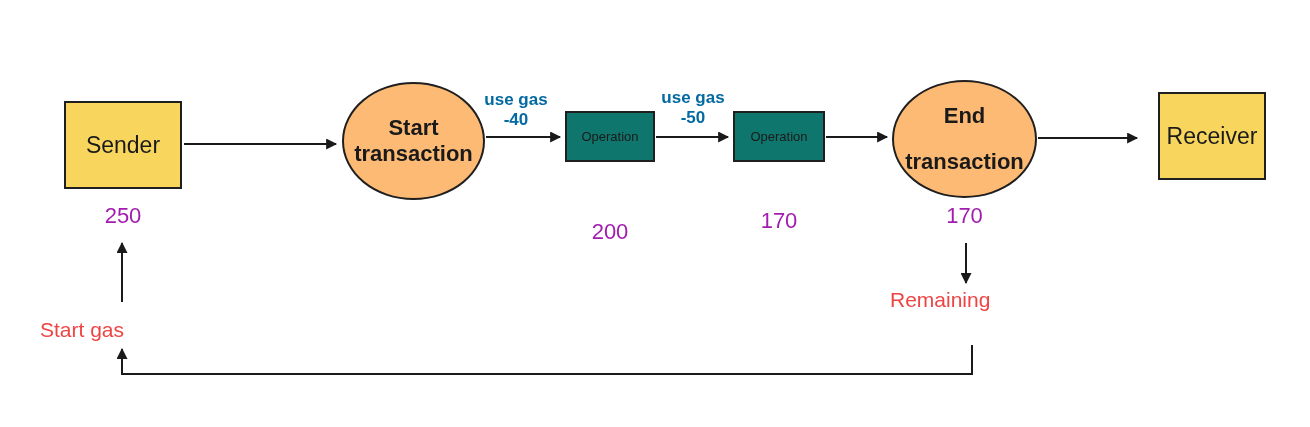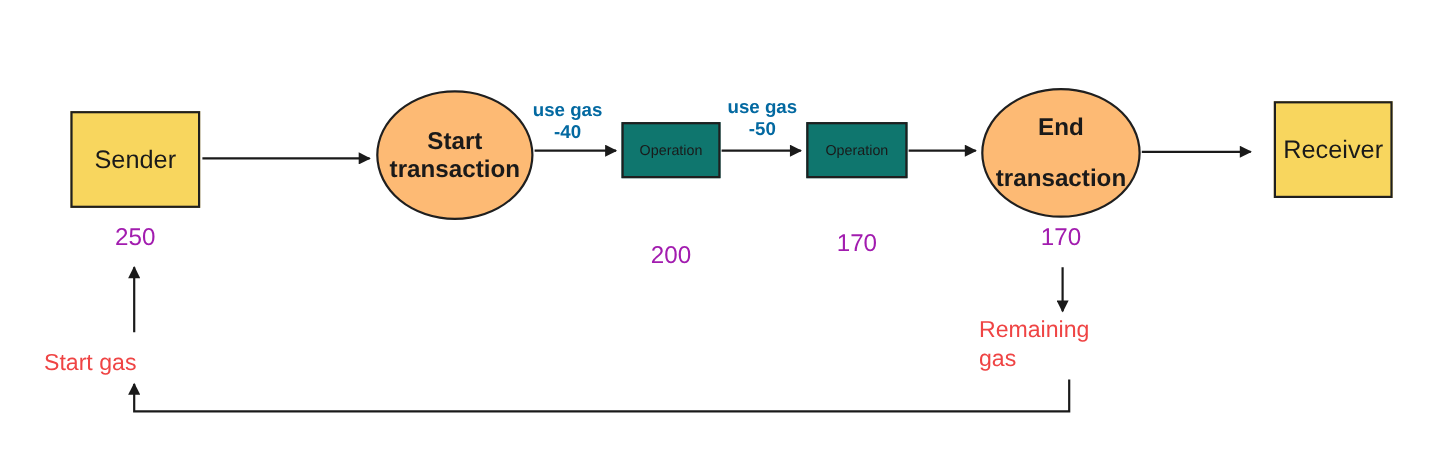--- a/index.html
+++ b/index.html
@@ -151,16 +151,15 @@
 
   <div id="label-use-gas-30" class="edge-label">
     <div>use gas</div>
     <div>-50</div>
   </div>
 
   <div id="label-start-gas" class="annotation">Start gas</div>
 
   <div id="label-remaining-gas" class="annotation">
     <div>Remaining</div>
-    <div>gas</div>
   </div>
 
 </div>
 
 </body></html>

